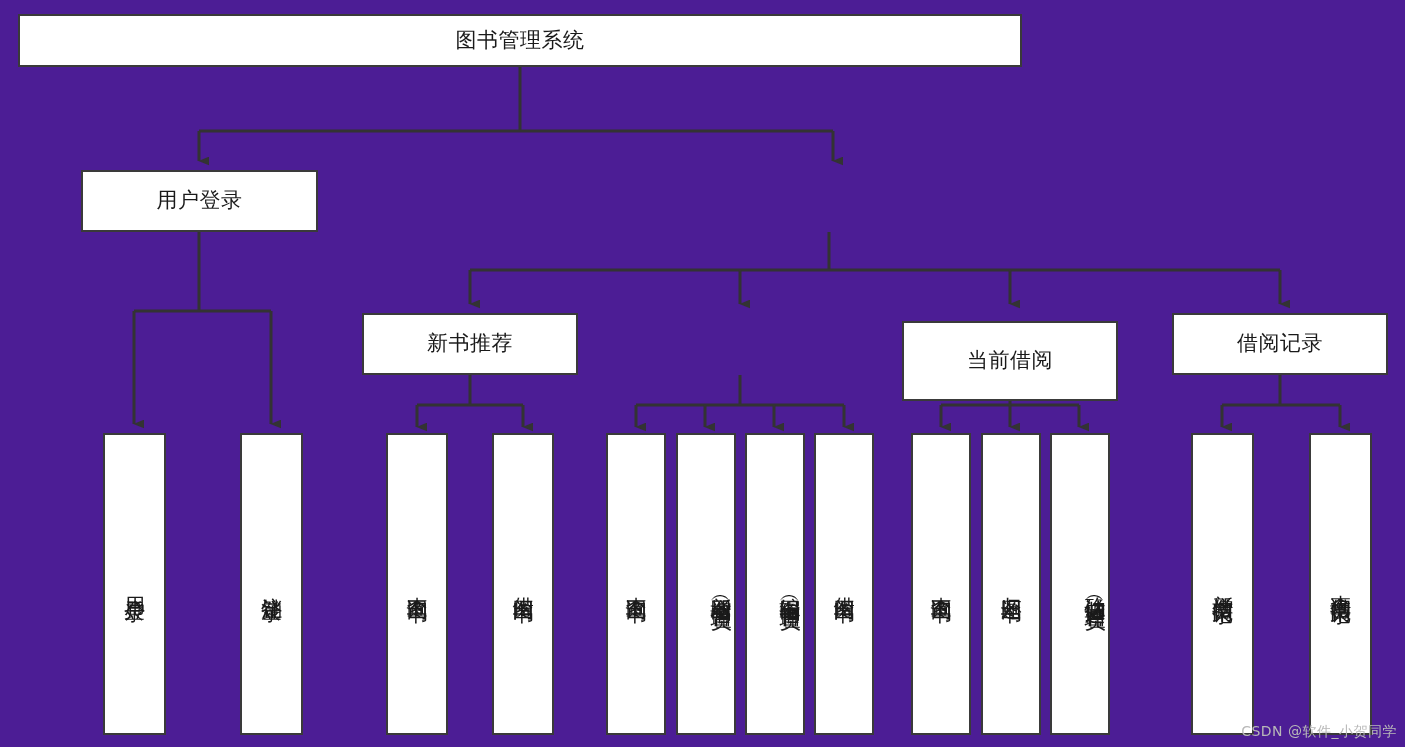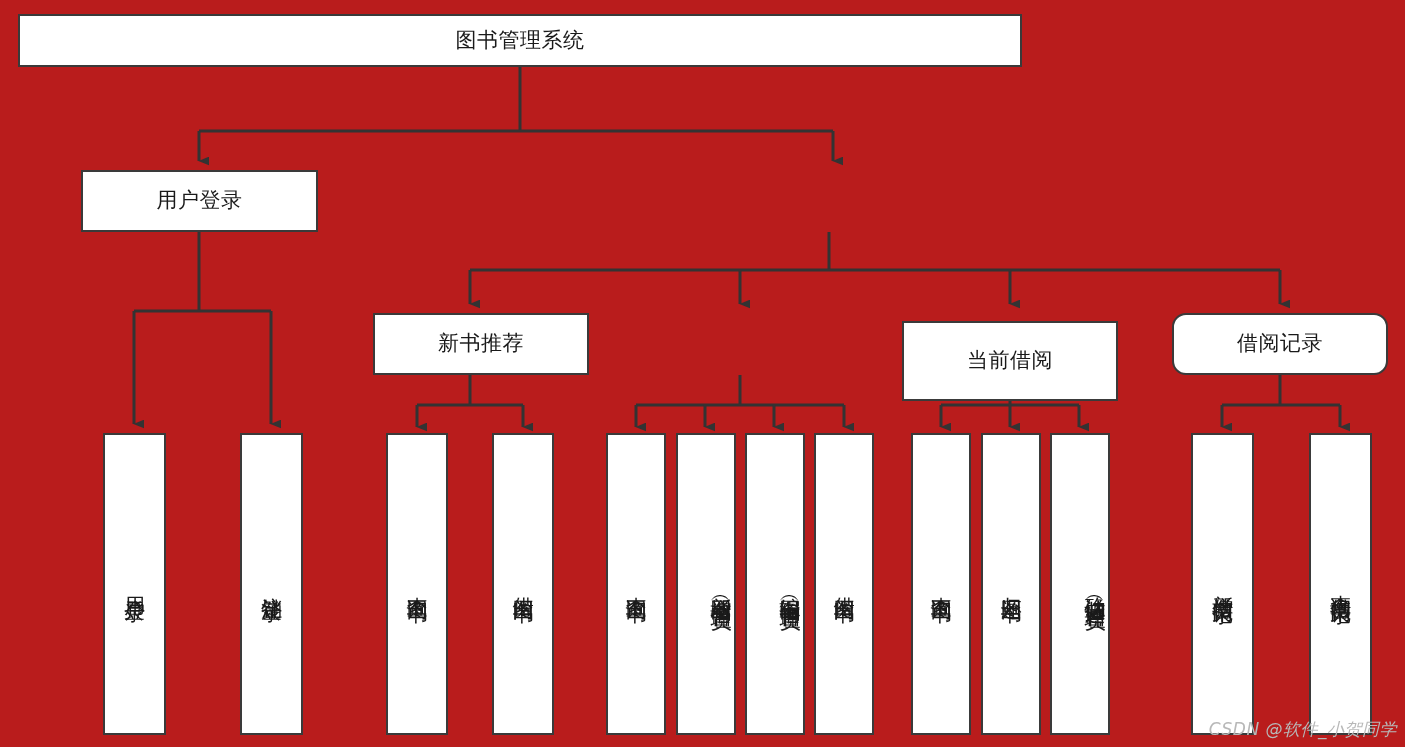--- a/index.html
+++ b/index.html
@@ -8,21 +8,21 @@
     padding: 0;
     background: #ffffff;
   }
   body {
     font-family: "DejaVu Sans", "Liberation Sans", sans-serif;
   }
   #diagram-root {
     position: relative;
     width: 1405px;
     height: 747px;
-    background: #b91c1c;
+    background: #4c1d95;
     overflow: hidden;
   }
   #edges-layer {
     position: absolute;
     left: 0;
     top: 0;
     width: 1405px;
     height: 747px;
     pointer-events: none;
   }
@@ -55,25 +55,24 @@
     white-space: nowrap;
   }
   .node.vertical.centered {
     align-items: center;
     padding-top: 0;
   }
   #watermark {
     position: absolute;
     right: 8px;
     bottom: 6px;
-    font-size: 17px;
+    font-size: 14px;
     color: #b8b8b8;
     letter-spacing: 0.5px;
     white-space: nowrap;
-    font-style: italic;
   }
 </style>
 </head>
 <body>
 
 <div id="diagram-root">
 
   <svg id="edges-layer" viewBox="0 0 1405 747" width="1405" height="747">
     <defs>
       <marker id="arrowhead" markerWidth="9" markerHeight="11" refX="4.5" refY="10.4" orient="auto" markerUnits="userSpaceOnUse">
@@ -123,23 +122,23 @@
       <path d="M1222,405 L1340,405"></path>
       <path d="M1222,405 L1222,427" marker-end="url(#arrowhead)"></path>
       <path d="M1340,405 L1340,427" marker-end="url(#arrowhead)"></path>
     </g>
   </svg>
 
   <div class="node horizontal" style="left:18px; top:14px; width:1004px; height:53px;">图书管理系统</div>
 
   <div class="node horizontal" style="left:81px; top:170px; width:237px; height:62px;">用户登录</div>
 
-  <div class="node horizontal" style="left:362px; top:313px; width:216px; height:62px;margin-left:11px;">新书推荐</div>
+  <div class="node horizontal" style="left:362px; top:313px; width:216px; height:62px;">新书推荐</div>
   <div class="node horizontal" style="left:902px; top:321px; width:216px; height:80px;">当前借阅</div>
-  <div class="node horizontal" style="left:1172px; top:313px; width:216px; height:62px;border-radius:14px;">借阅记录</div>
+  <div class="node horizontal" style="left:1172px; top:313px; width:216px; height:62px;">借阅记录</div>
 
   <div class="node vertical centered" style="left:103px; top:433px; width:63px; height:302px;">用户登录</div>
   <div class="node vertical centered" style="left:240px; top:433px; width:63px; height:302px;">注销登录</div>
 
   <div class="node vertical centered" style="left:386px; top:433px; width:62px; height:302px;">查询图书</div>
   <div class="node vertical centered" style="left:492px; top:433px; width:62px; height:302px;">借阅图书</div>
 
   <div class="node vertical centered" style="left:606px; top:433px; width:60px; height:302px;">查询图书</div>
   <div class="node vertical" style="left:676px; top:433px; width:60px; height:302px;">新增图书（管理员）</div>
   <div class="node vertical" style="left:745px; top:433px; width:60px; height:302px;">编辑图书（管理员）</div>

